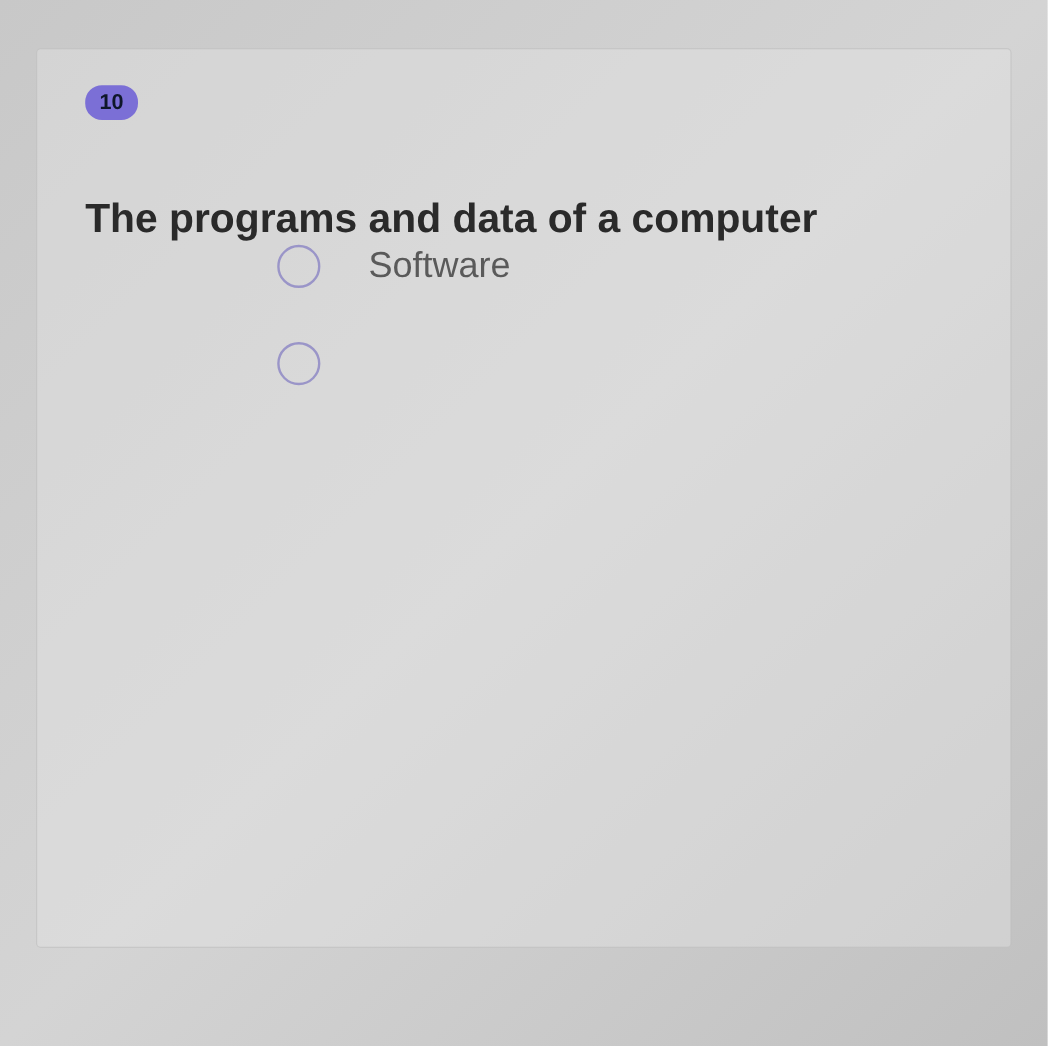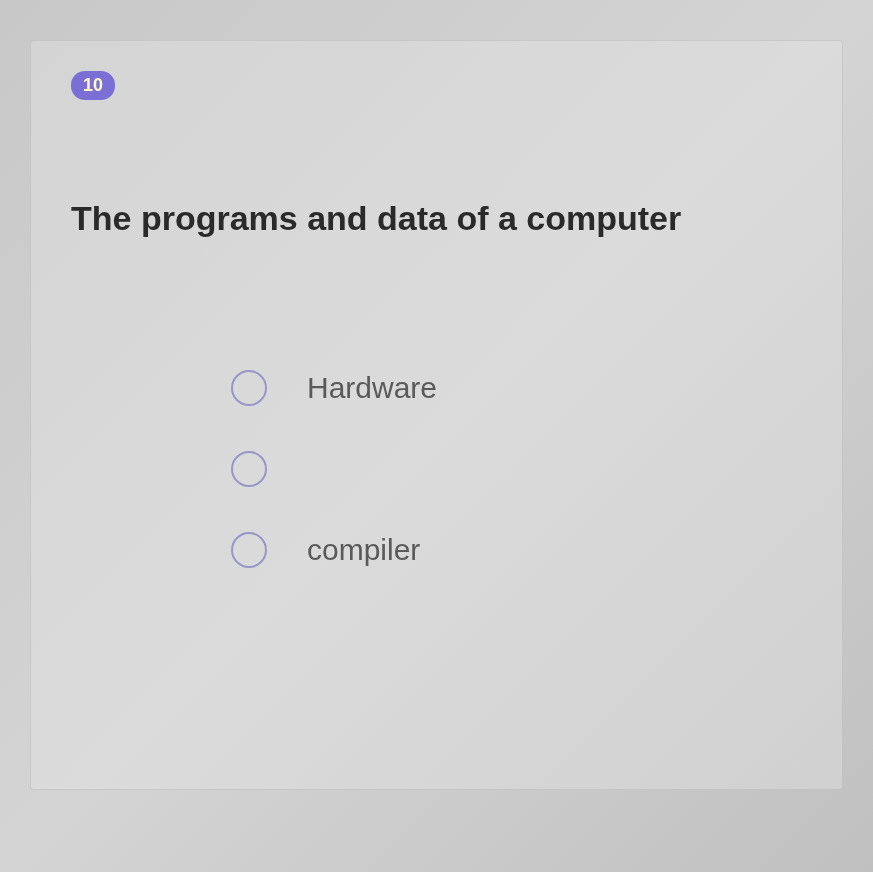--- a/index.html
+++ b/index.html
@@ -18,32 +18,31 @@
     .question-card {
       background: rgba(230, 230, 230, 0.4);
       border: 1px solid rgba(180, 180, 180, 0.5);
       border-radius: 4px;
       padding: 30px 40px 120px 40px;
       min-height: 750px;
     }
     .question-number {
       display: inline-block;
       background: #7b6fd6;
-      color: #fef9c3;
+      color: #0f172a;
       font-size: 18px;
       font-weight: 600;
       padding: 4px 12px;
       border-radius: 14px;
-      margin-bottom: 96px;
+      margin-bottom: 60px;
     }
     .question-text {
       font-size: 34px;
       font-weight: 700;
       color: #2a2a2a;
-      margin-bottom: 130px;
       line-height: 1.3;
     }
     .options {
       padding-left: 160px;
     }
     .option {
       display: flex;
       align-items: center;
       margin-bottom: 45px;
       cursor: pointer;
@@ -65,23 +64,19 @@
   </style>
 </head>
 <body>
 
 <div class="question-card">
   <div class="question-number">10</div>
   <div class="question-text">The programs and data of a computer</div>
   <div class="options">
     <div class="option">
       <span class="radio-circle"></span>
-      <span class="option-label">Hardware</span>
+      <span class="option-label">Software</span>
     </div>
     <div class="option">
       <span class="radio-circle"></span>
-    </div>
-    <div class="option">
-      <span class="radio-circle"></span>
-      <span class="option-label">compiler</span>
     </div>
   </div>
 </div>
 
 </body></html>

